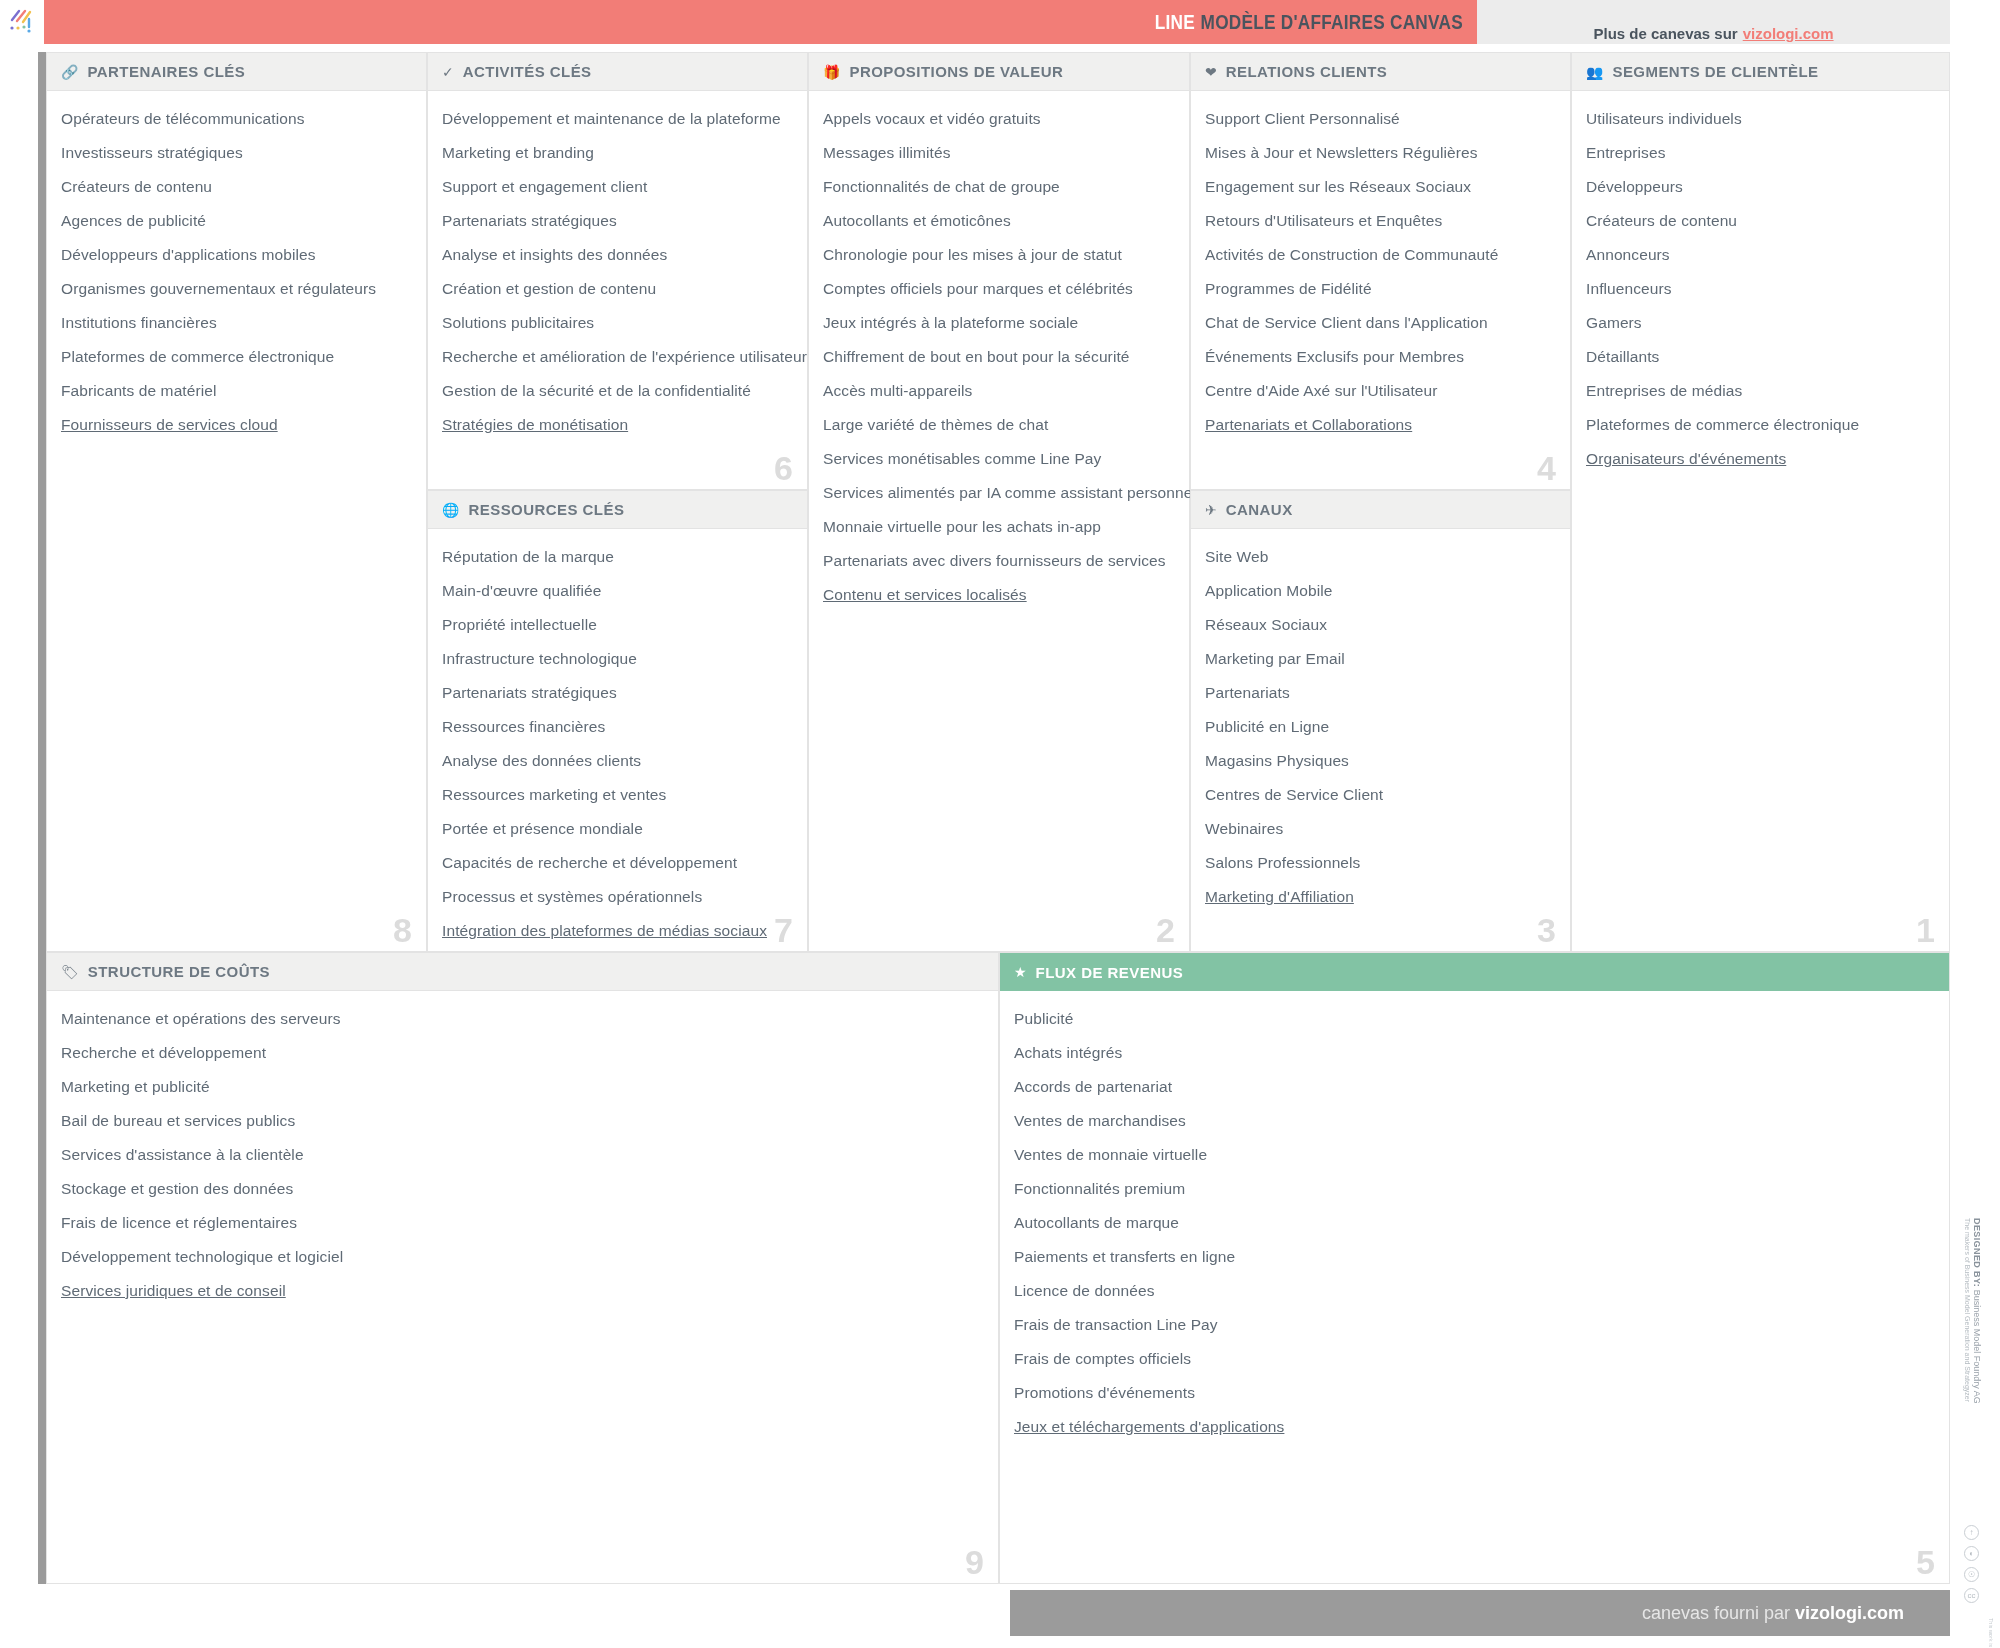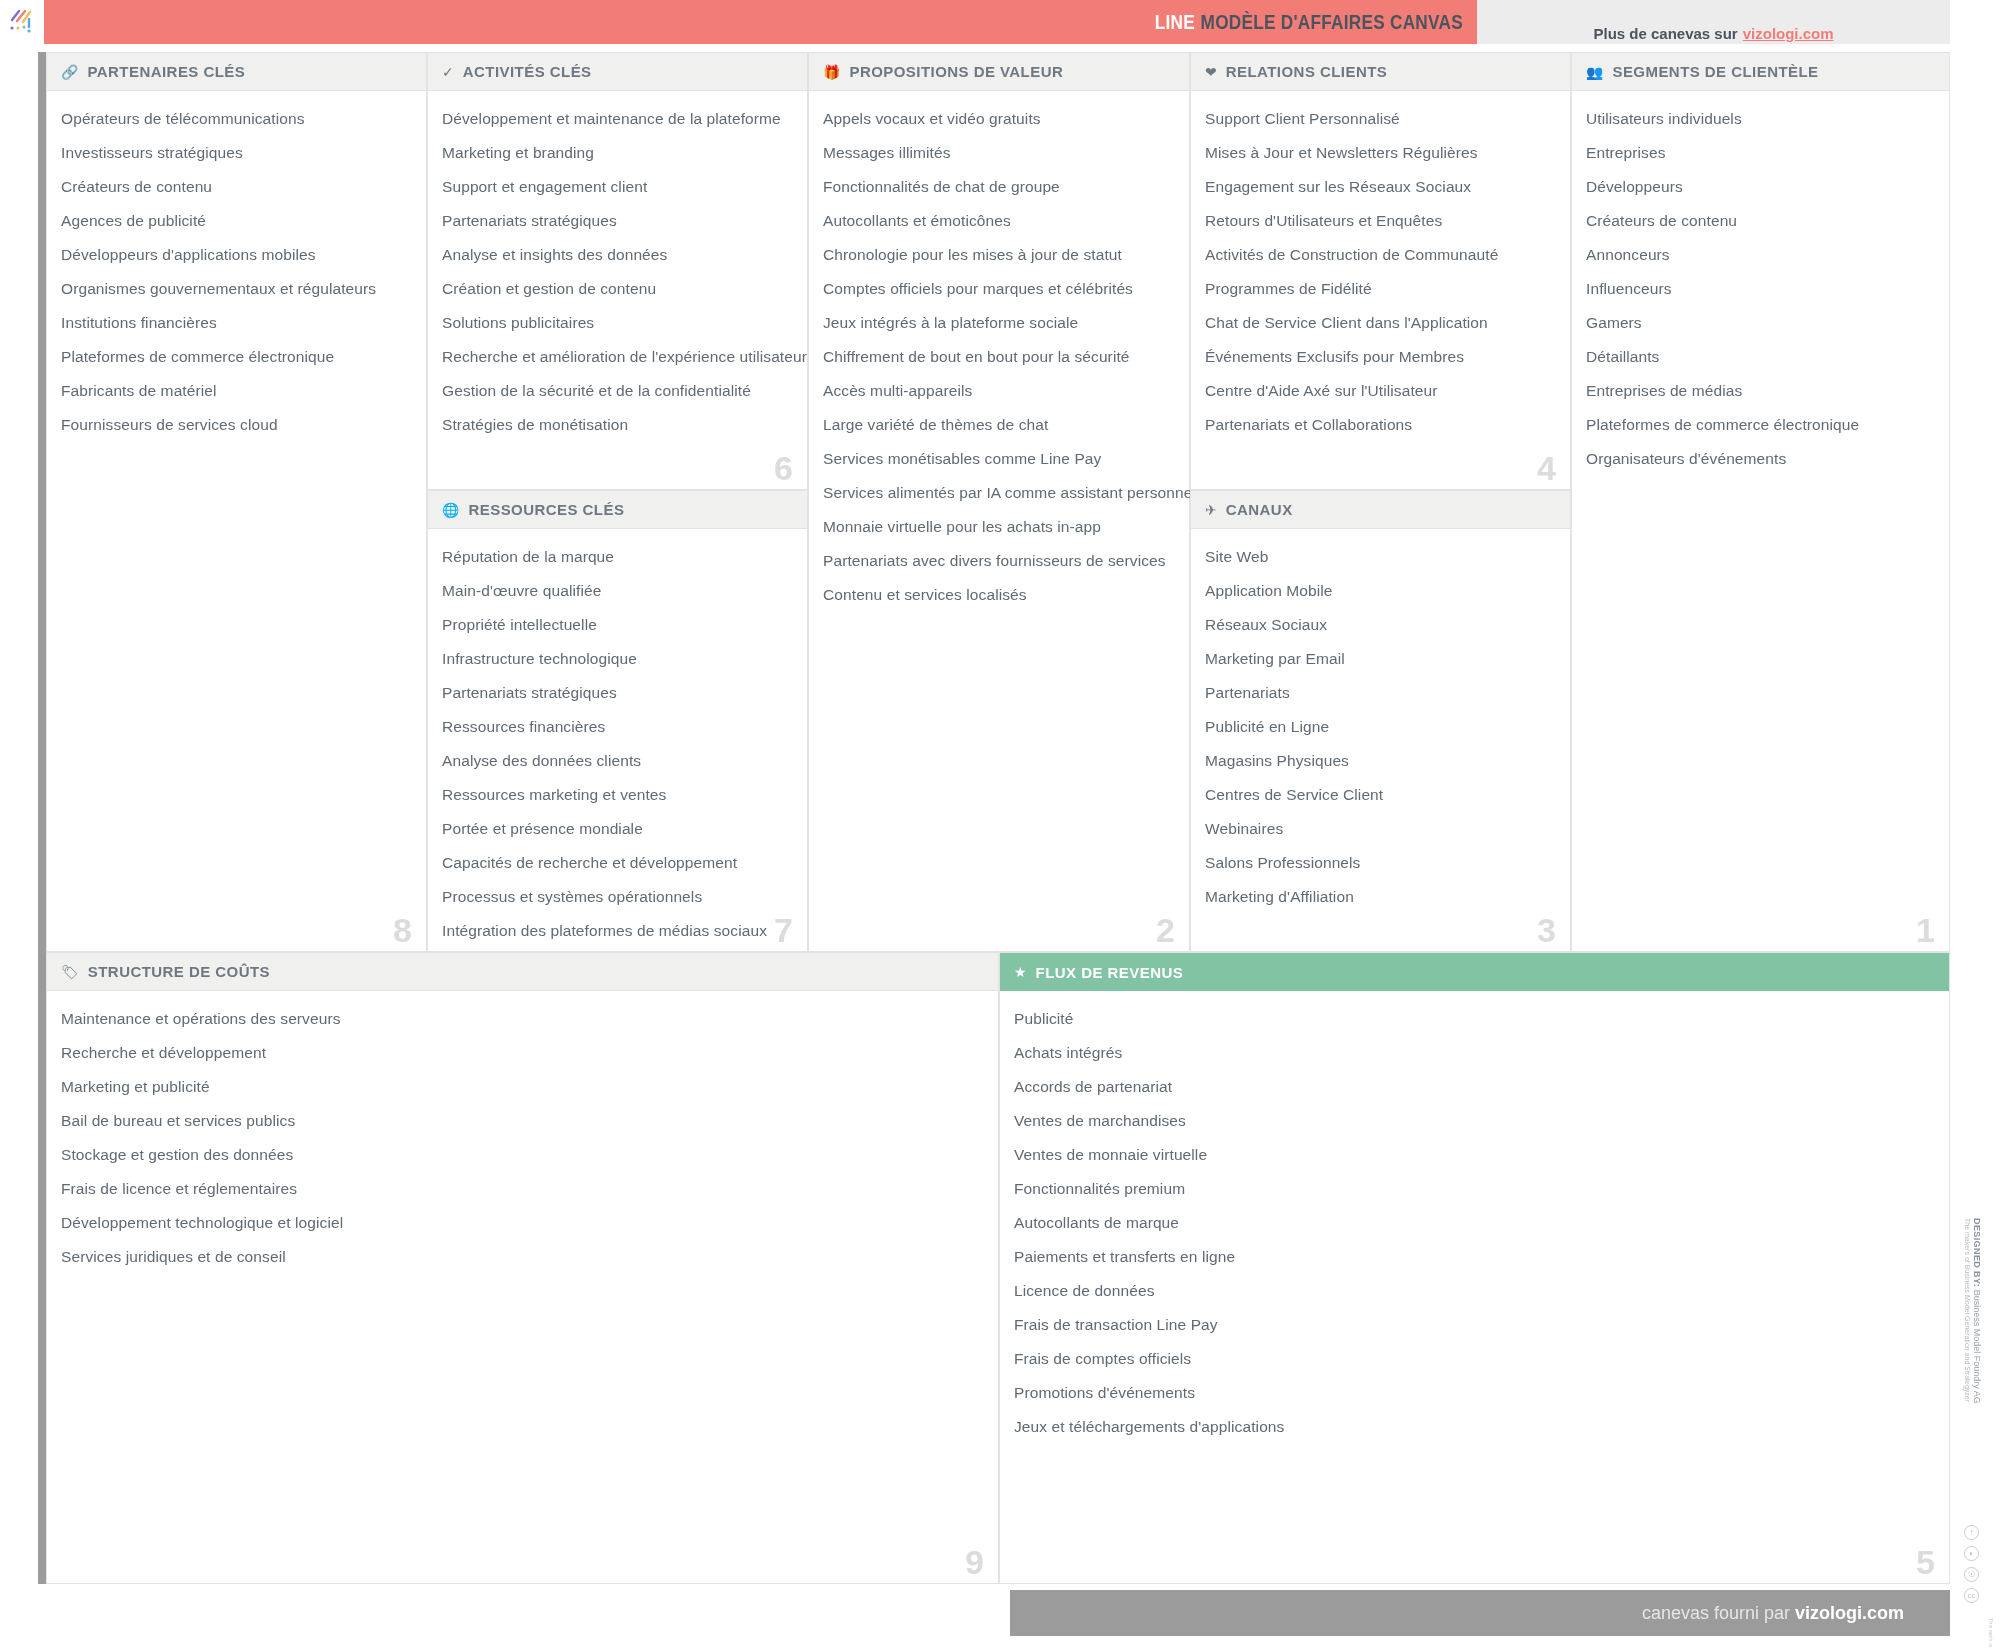--- a/index.html
+++ b/index.html
@@ -33,21 +33,21 @@
   .cell-head.green{background:#82c3a4;border-bottom:none;}
   .cell-head .hicon{font-size:14px;margin-right:9px;color:#6d7882;line-height:1;}
   .cell-head.green .hicon{color:#ffffff;}
   .cell-title{font-size:15px;font-weight:bold;letter-spacing:.45px;color:#6d7882;white-space:nowrap;
     font-family:Liberation Sans, sans-serif;}
   .cell-head.green .cell-title{color:#ffffff;}
 
   .cell-body{padding:20px 16px 12px 14px;box-sizing:border-box;}
   .item{font-size:15.5px;line-height:1;color:#5f6a75;margin-bottom:18.5px;white-space:nowrap;
     font-family:"Liberation Sans Narrow","Liberation Sans",sans-serif;letter-spacing:.1px;}
-  .item:last-child{margin-bottom:0;}
+  .item:last-child{margin-bottom:0;text-decoration:underline;}
 
   .num{position:absolute;right:14px;bottom:4px;font-size:34px;font-weight:bold;color:#dcdcdc;line-height:1;
     font-family:"Liberation Sans Narrow","Liberation Sans",sans-serif;}
 
   
   #c-partners   {left:0px;   top:0px;   width:381px; height:900px;}
   #c-activities {left:381px; top:0px;   width:381px; height:438px;}
   #c-resources  {left:381px; top:438px; width:381px; height:462px;}
   #c-value      {left:762px; top:0px;   width:382px; height:900px;}
   #c-relations  {left:1144px;top:0px;   width:381px; height:438px;}
@@ -265,20 +265,21 @@
     <div class="cell" id="c-costs">
       <div class="cell-head">
         <span class="hicon">🏷</span>
         <span class="cell-title">STRUCTURE DE COÛTS</span>
       </div>
       <div class="cell-body">
         <div class="item">Maintenance et opérations des serveurs</div>
         <div class="item">Recherche et développement</div>
         <div class="item">Marketing et publicité</div>
         <div class="item">Bail de bureau et services publics</div>
+        <div class="item">Services d'assistance à la clientèle</div>
         <div class="item">Stockage et gestion des données</div>
         <div class="item">Frais de licence et réglementaires</div>
         <div class="item">Développement technologique et logiciel</div>
         <div class="item">Services juridiques et de conseil</div>
       </div>
       <div class="num">9</div>
     </div>
 
     <div class="cell" id="c-revenue">
       <div class="cell-head green">

